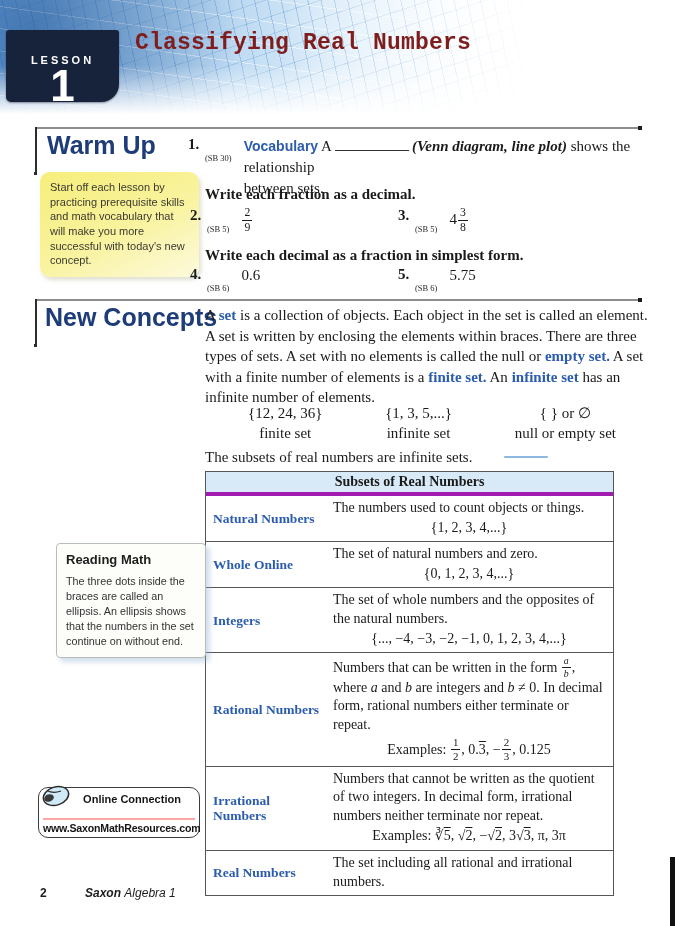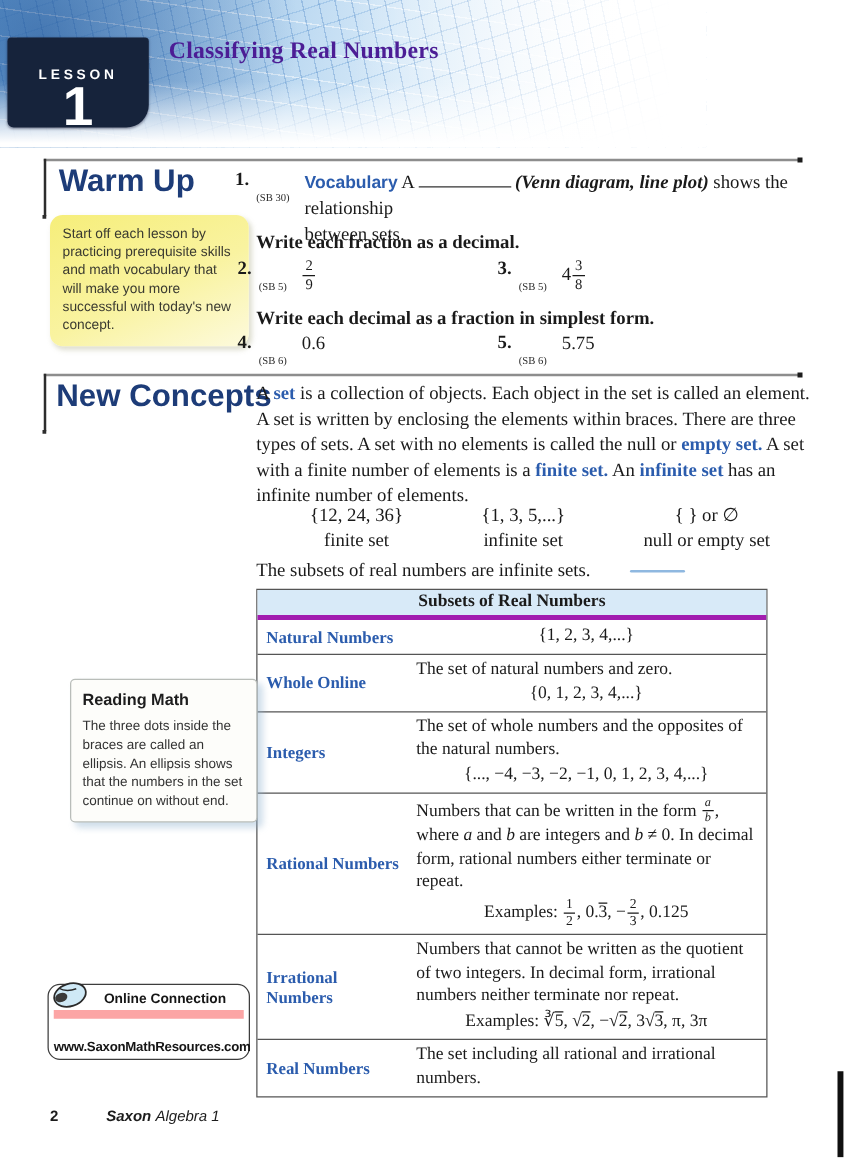--- a/index.html
+++ b/index.html
@@ -18,22 +18,22 @@
   .bg-pattern::after{content:"";position:absolute;inset:0;
     background:linear-gradient(to right, rgba(255,255,255,0) 50%, #fff 95%),
                linear-gradient(to bottom, rgba(255,255,255,0) 55%, #fff 97%);}
 
   
   .badge{position:absolute;left:6px;top:30px;width:113px;height:72px;background:#16233b;
          border-radius:3px 3px 18px 5px;color:#fff;text-align:center;
          font-family:"Liberation Sans", sans-serif;box-shadow:0 1px 2px rgba(0,0,30,.4);}
   .badge .eyebrow{display:block;margin-top:24px;font-size:11px;font-weight:700;letter-spacing:3px;}
   .badge .num{display:block;font-size:44px;font-weight:700;line-height:1.0;margin-top:-2px;}
-  .page-title{position:absolute;left:135px;top:30px;font-family:Liberation Serif, serif;
-              font-size:19px;font-weight:700;color:#4c1d95;letter-spacing:.2px;}
+  .page-title{position:absolute;left:135px;top:30px;font-family:Liberation Mono, monospace;
+              font-size:23px;font-weight:700;color:#7f1d1d;letter-spacing:.2px;}
 
   
   .rule{position:absolute;left:35px;width:606px;height:2px;background:#8d8d8d;}
   .rule::after{content:"";position:absolute;right:-1px;top:-1px;width:4px;height:4px;background:#1c1c1c;}
   .vtick{position:absolute;left:35px;width:2px;height:46px;background:#2c2c2c;}
   .vtick::after{content:"";position:absolute;left:-1px;bottom:-2px;width:3px;height:3px;background:#2c2c2c;}
   .section-heading{position:absolute;font-family:"Liberation Sans", sans-serif;
                    font-size:25px;font-weight:700;color:#1d3c78;}
   .vocab-item{position:absolute;left:188px;top:136px;width:452px;display:flex;}
   .pnum{display:inline-flex;flex-direction:column;align-items:flex-start;flex:0 0 auto;margin-right:5px;}
@@ -85,22 +85,22 @@
     border:1px solid #b9bdb9;border-radius:4px;padding:8px 8px 9px 9px;
     box-shadow:4px 4px 5px rgba(140,175,205,.40);
     font-family:"Liberation Sans", sans-serif;}
   .reading-math .rm-title{font-size:13px;font-weight:700;color:#1d1d1d;margin-bottom:7px;}
   .reading-math .rm-body{font-size:10.8px;line-height:1.38;color:#333;}
 
   .online-box{position:absolute;left:38px;top:787px;width:152px;border:1.6px solid #3d3d3d;
     border-radius:10px;background:#fff;padding:4px 4px 3px 4px;
     font-family:"Liberation Sans", sans-serif;text-align:center;}
   .online-title{font-size:11px;font-weight:700;color:#151515;padding-left:26px;line-height:1.3;}
-  .online-url{font-size:10.6px;font-weight:700;color:#151515;border-top:7px solid #fca5a5;
-              margin-top:2px;padding-top:17px;letter-spacing:-0.2px;}
+  .online-url{font-size:10.6px;font-weight:700;color:#151515;border-top:2px solid #fca5a5;
+              margin-top:12px;padding-top:2px;letter-spacing:-0.2px;}
   .mouse-icon{position:absolute;left:2px;top:-4px;width:34px;height:24px;}
 
   
   .footer{position:absolute;left:40px;top:886px;font-family:"Liberation Sans", sans-serif;
           font-size:12px;color:#1c1c1c;}
   .footer .pgnum{font-weight:700;}
   .footer .brand{position:absolute;left:45px;top:0;white-space:nowrap;}
   .footer .brand .bx{font-weight:700;font-style:italic;}
   .footer .brand .bk{font-style:italic;}
   .edge-bar{position:absolute;right:0;bottom:0;width:5px;height:69px;background:#101010;}
@@ -198,20 +198,21 @@
   <div class="subsets-line">The subsets of real numbers are infinite sets.</div>
 
   <div class="blue-dash"></div>
 
   <div class="rn-table">
     <div class="thead">Subsets of Real Numbers</div>
 
     <div class="trow">
       <div class="tlabel">Natural Numbers</div>
       <div class="tdesc">
+        <span>The numbers used to count objects or things.</span>
         <div class="tset">{1, 2, 3, 4,...}</div>
       </div>
     </div>
 
     <div class="trow">
       <div class="tlabel">Whole Online</div>
       <div class="tdesc">
         <span>The set of natural numbers and zero.</span>
         <div class="tset">{0, 1, 2, 3, 4,...}</div>
       </div>

